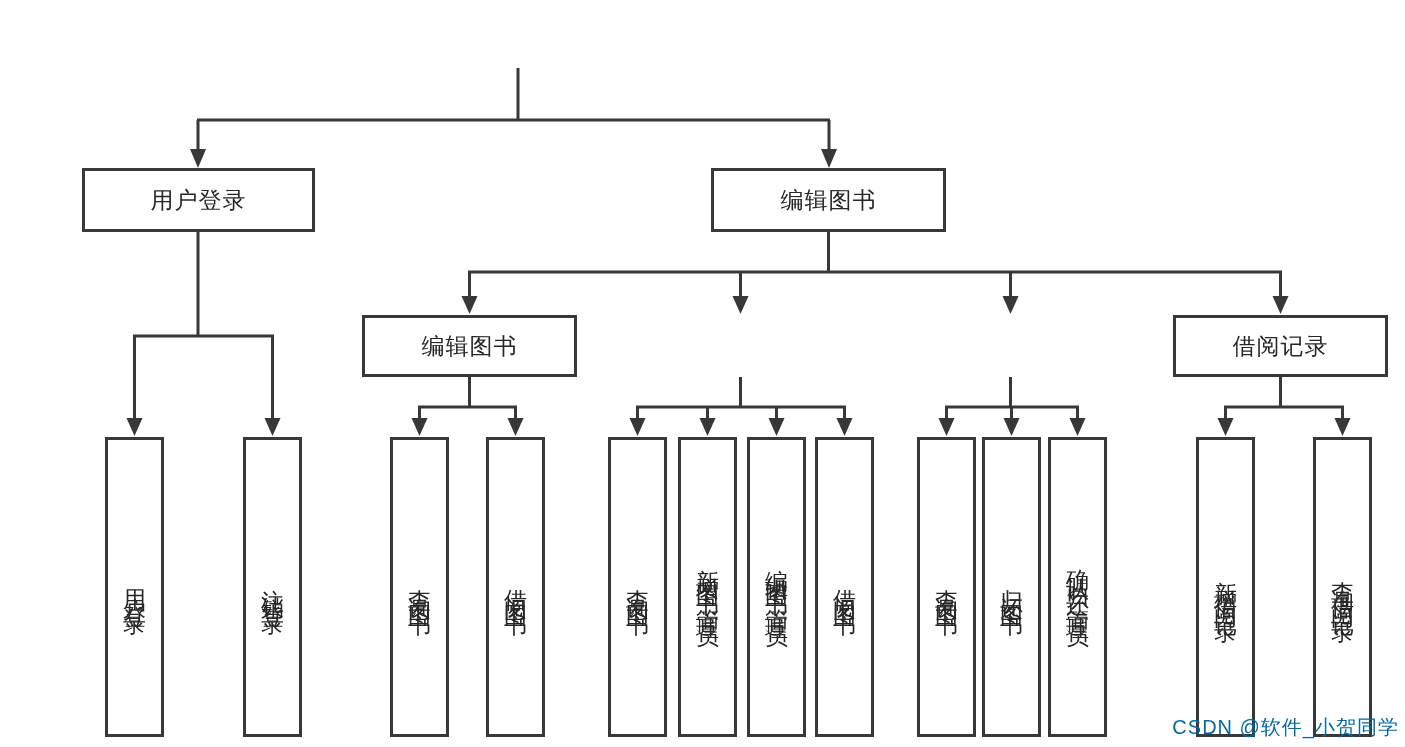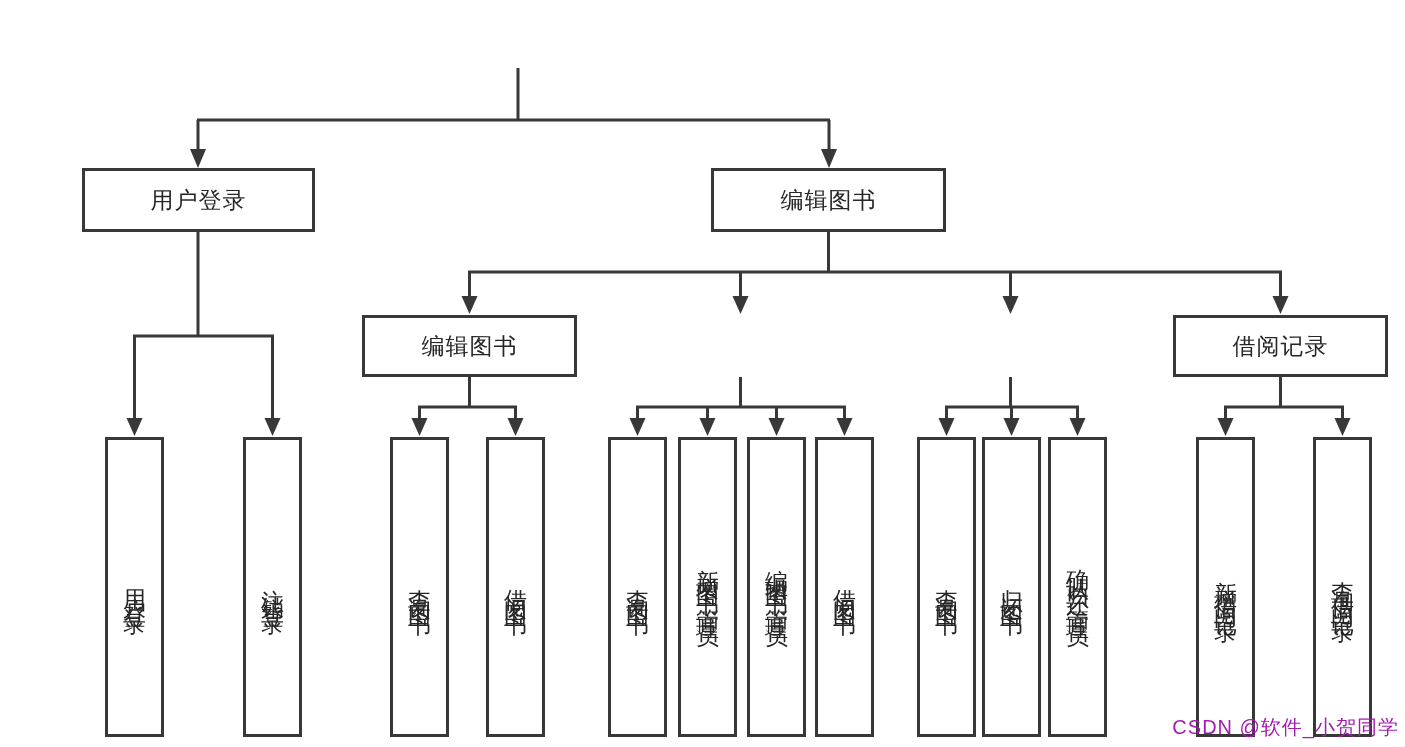--- a/index.html
+++ b/index.html
@@ -67,21 +67,21 @@
   .n-current-1 { left: 982px;  }
   .n-current-2 { left: 1048px; }
   .n-records-0 { left: 1196px; }
   .n-records-1 { left: 1313px; }
 
   .watermark {
     position: absolute;
     right: 6px;
     bottom: 6px;
     font-size: 20px;
-    color: #a21caf;
+    color: #0369a1;
     letter-spacing: 1px;
     z-index: 5;
   }
 </style>
 </head>
 <body>
 
 <div class="canvas">
 
   <svg class="connector-layer" viewBox="0 0 1405 747" xmlns="http://www.w3.org/2000/svg">

